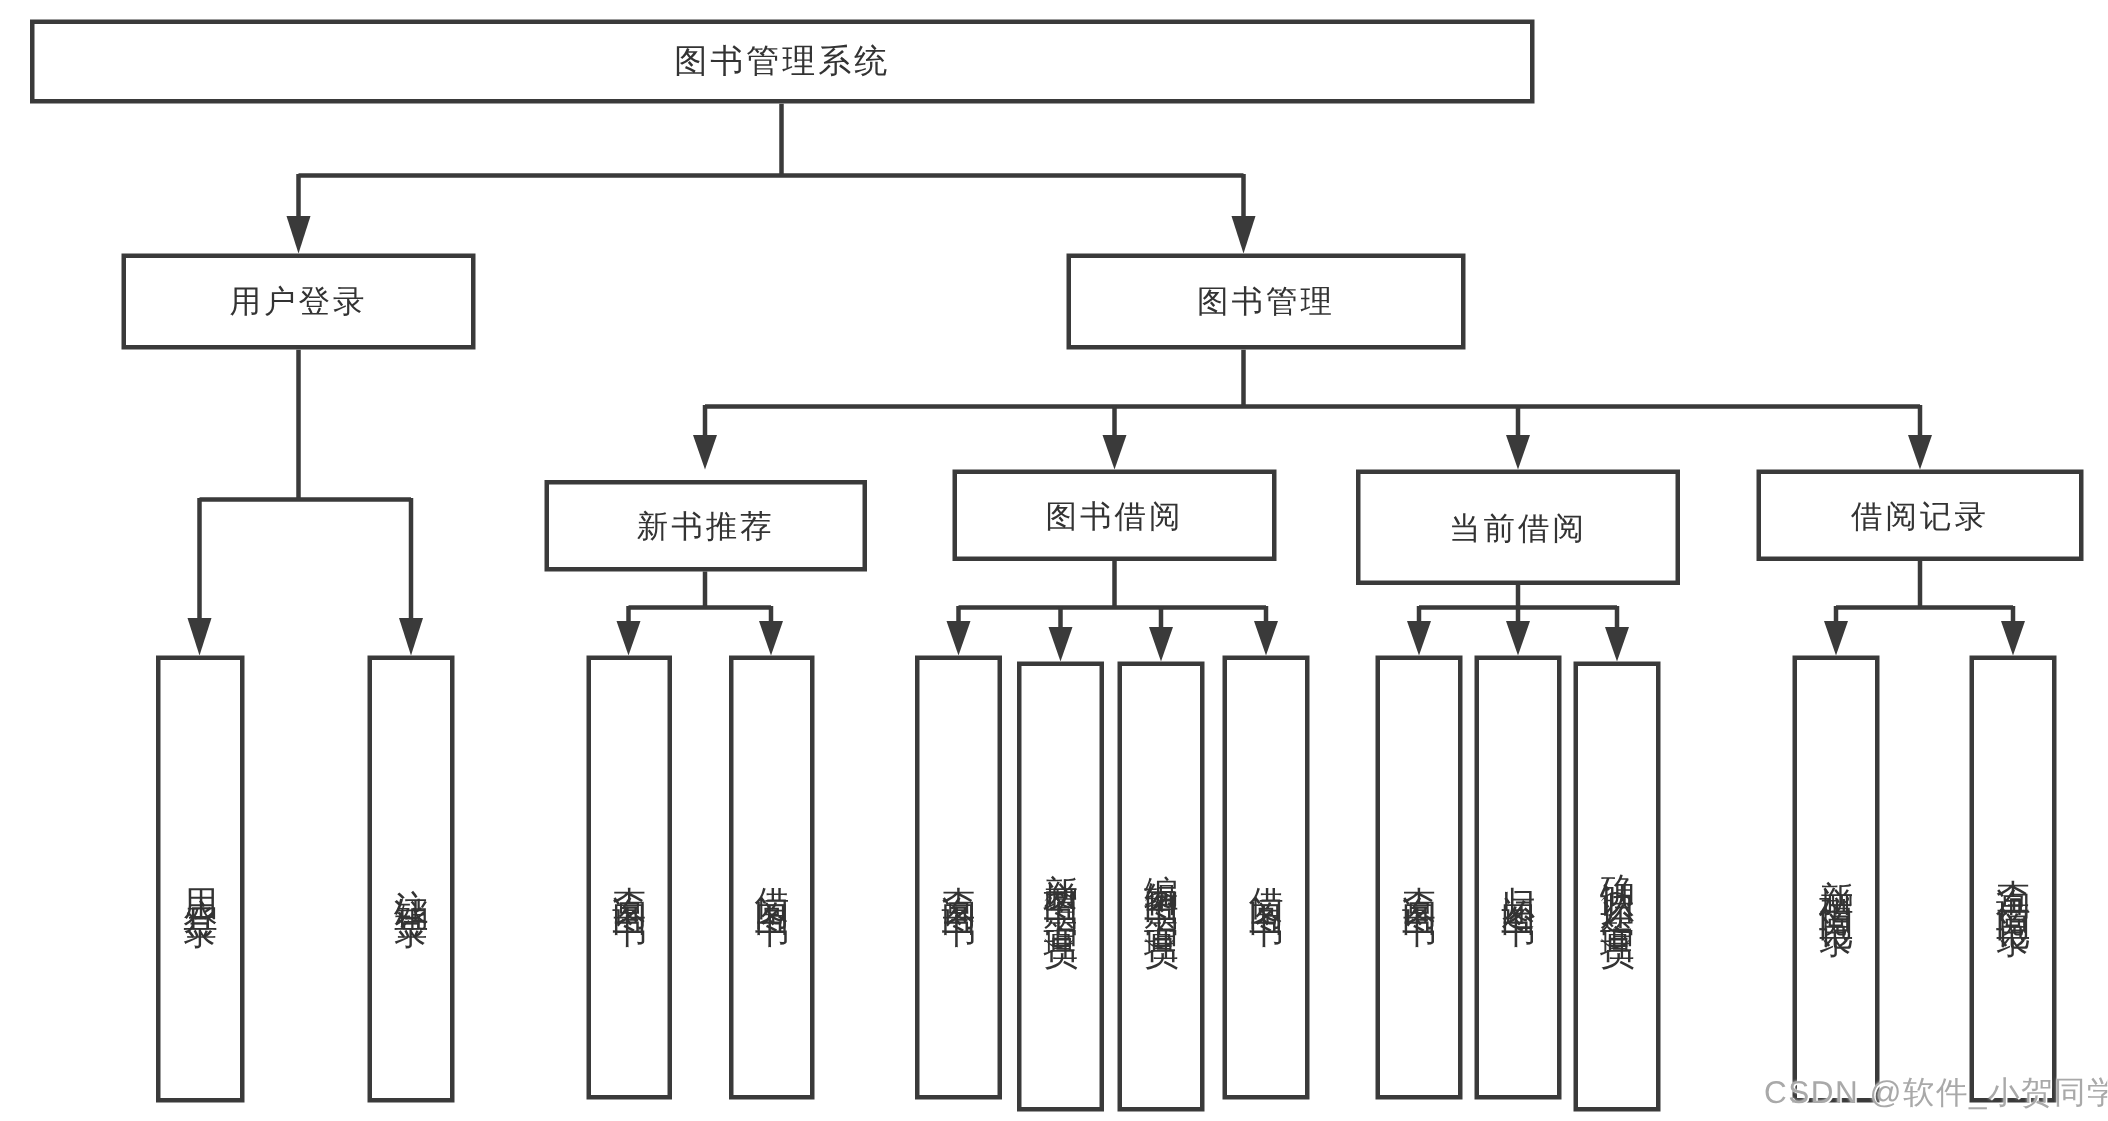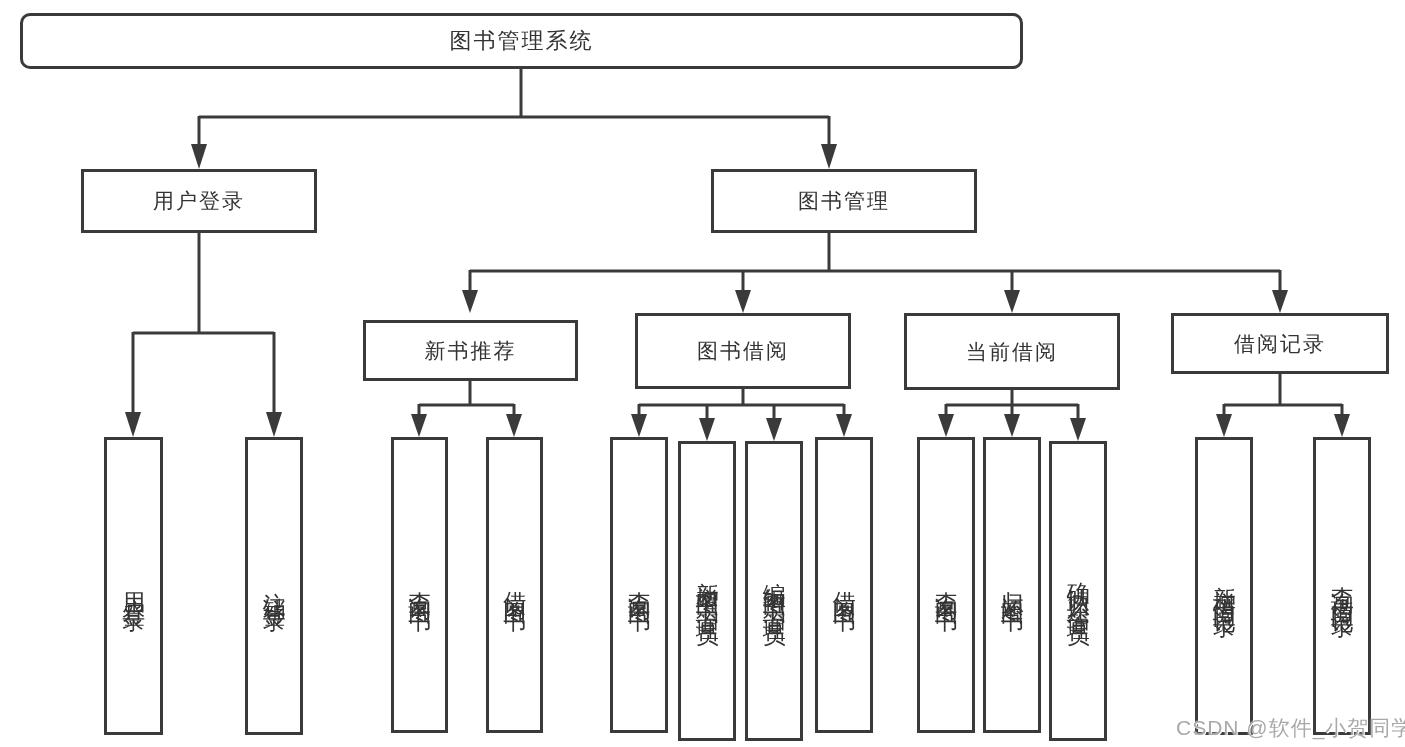--- a/index.html
+++ b/index.html
@@ -131,42 +131,42 @@
 
       <polygon points="938,414 954,414 946,437"></polygon>
       <polygon points="1004,414 1020,414 1012,437"></polygon>
       <polygon points="1070,418 1086,418 1078,441"></polygon>
 
       <polygon points="1216,414 1232,414 1224,437"></polygon>
       <polygon points="1334,414 1350,414 1342,437"></polygon>
     </g>
   </svg>
 
-  <div class="node hbox root" style="left:20px; top:13px; width:1003px; height:56px;border-radius:10px;">
+  <div class="node hbox root" style="left:20px; top:13px; width:1003px; height:56px;">
     <span>图书管理系统</span>
   </div>
 
   <div class="node hbox" style="left:81px; top:169px; width:236px; height:64px;">
     <span>用户登录</span>
   </div>
   <div class="node hbox" style="left:711px; top:169px; width:266px; height:64px;">
     <span>图书管理</span>
   </div>
 
   <div class="node vbox" style="left:104px; top:437px; width:59px; height:298px;">
     <span>用户登录</span>
   </div>
   <div class="node vbox" style="left:245px; top:437px; width:58px; height:298px;">
     <span>注销登录</span>
   </div>
 
   <div class="node hbox" style="left:363px; top:320px; width:215px; height:61px;">
     <span>新书推荐</span>
   </div>
-  <div class="node hbox" style="left:635px; top:313px; width:216px; height:76px;text-align:right;">
+  <div class="node hbox" style="left:635px; top:313px; width:216px; height:61px;text-align:right;">
     <span>图书借阅</span>
   </div>
   <div class="node hbox" style="left:904px; top:313px; width:216px; height:77px;">
     <span>当前借阅</span>
   </div>
   <div class="node hbox" style="left:1171px; top:313px; width:218px; height:61px;">
     <span>借阅记录</span>
   </div>
 
   <div class="node vbox" style="left:391px; top:437px; width:57px; height:296px;">

